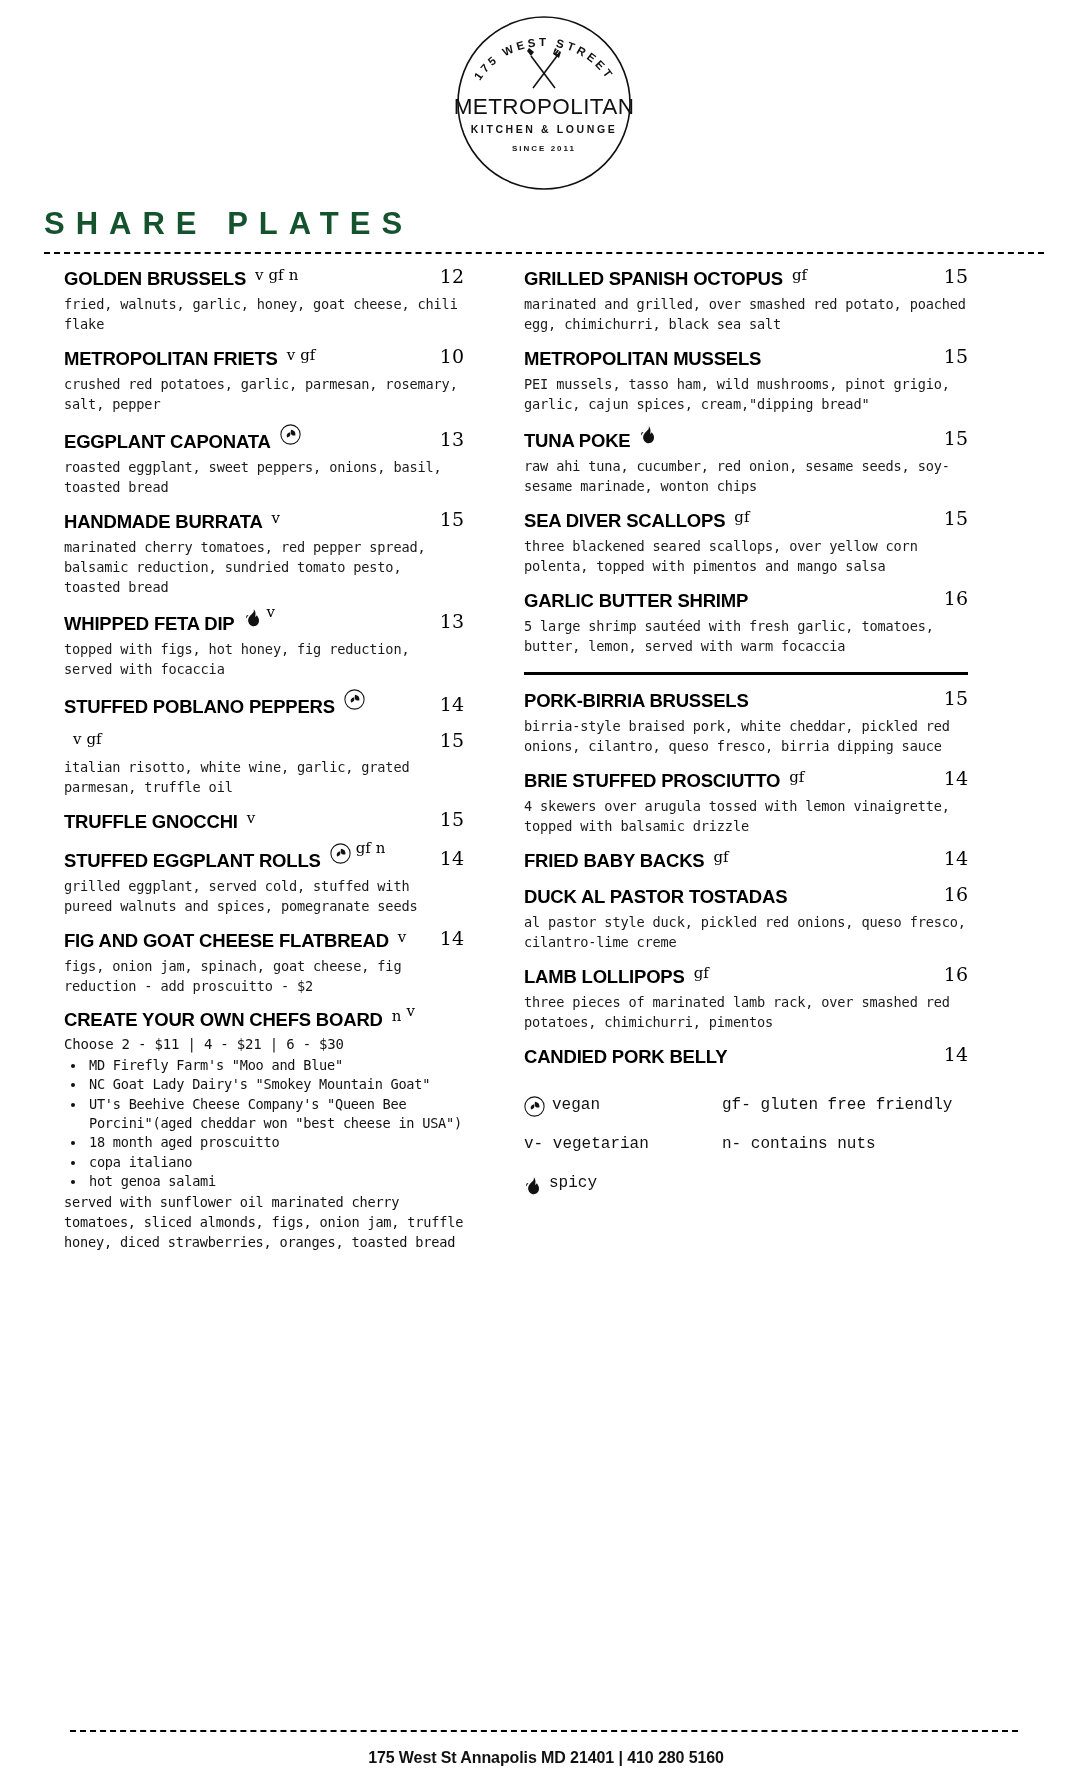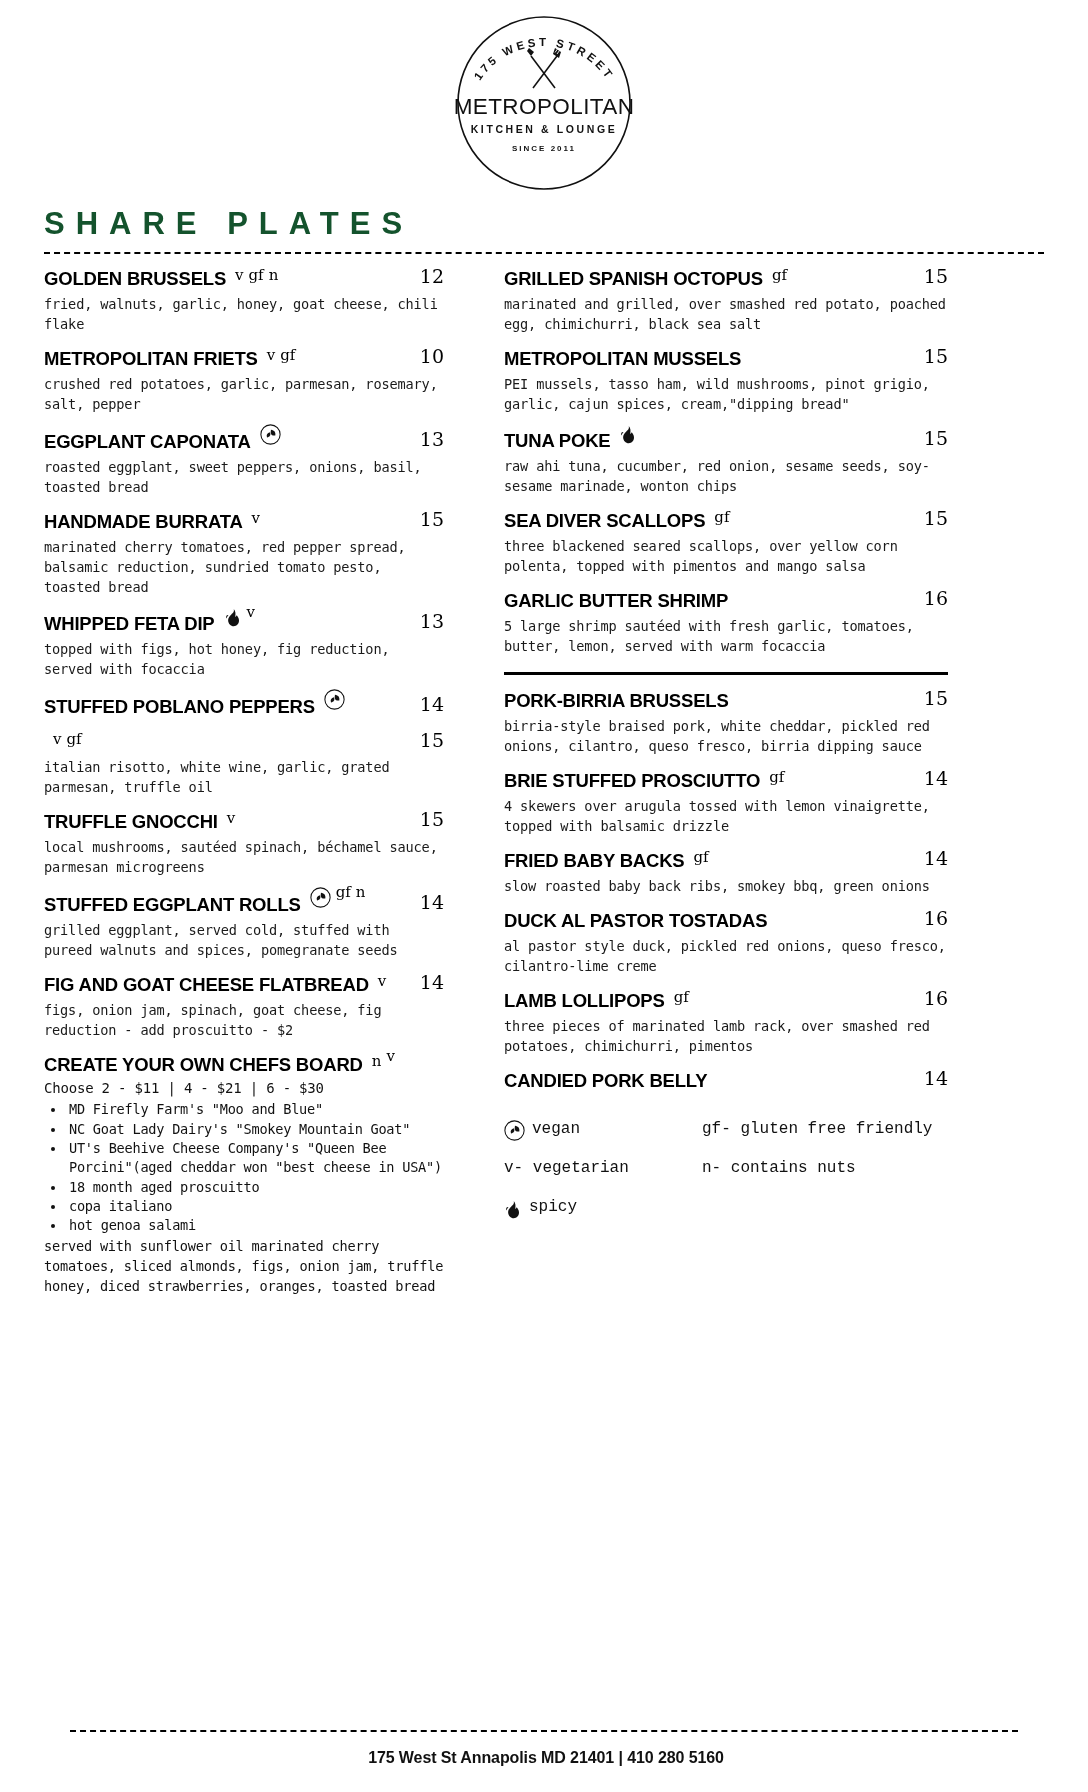--- a/index.html
+++ b/index.html
@@ -48,21 +48,21 @@
   }
 
   
   .columns {
     display: flex;
     margin-top: 13px;
     padding: 0 44px 0 44px;
     gap: 52px;
     align-items: flex-start;
   }
-  .col-left  { width: 400px; flex: 0 0 400px; }
+  .col-left  { width: 400px; flex: 0 0 400px; margin-left: 20px; }
   .col-right { width: 452px; flex: 0 0 452px; padding-left: 8px; }
 
   
   .item { margin-bottom: 13px; }
   .item-head {
     display: flex;
     align-items: baseline;
     width: 100%;
   }
   .item-title {
@@ -302,21 +302,20 @@
             <div class="desc">italian risotto, white wine, garlic, grated parmesan, truffle oil</div>
           </div>
           <div class="item">
             <div class="item-head">
               <span class="item-title">TRUFFLE GNOCCHI</span>
               <span class="tags">
                 <span class="tag">v</span>
               </span>
               <span class="price">15</span>
             </div>
-            <div class="desc">local mushrooms, sautéed spinach, béchamel sauce, parmesan microgreens</div>
           </div>
           <div class="item">
             <div class="item-head">
               <span class="item-title">STUFFED EGGPLANT ROLLS</span>
               <span class="tags">
                 <span class="vegan-badge"><svg viewBox="0 0 24 24" width="21" height="21">
                     <circle cx="12" cy="12" r="11" fill="none" stroke="#111" stroke-width="1.2"></circle>
                     <path d="M12.5 6.5c4 0.5 5.5 3 5 6.5-3.5 1-6-0.5-5-6.5z" fill="#111"></path>
                     <path d="M11.5 9.5c-3.5 0.8-4.5 3-3.5 5.8 3-0.3 4.6-2.2 3.5-5.8z" fill="#111"></path>
                   </svg></span>
@@ -433,21 +432,20 @@
             <div class="desc">4 skewers over arugula tossed with lemon vinaigrette, topped with balsamic drizzle</div>
           </div>
           <div class="item">
             <div class="item-head">
               <span class="item-title">FRIED BABY BACKS</span>
               <span class="tags">
                 <span class="tag">gf</span>
               </span>
               <span class="price">14</span>
             </div>
-            <div class="desc">slow roasted baby back ribs, smokey bbq, green onions</div>
           </div>
           <div class="item">
             <div class="item-head">
               <span class="item-title">DUCK AL PASTOR TOSTADAS</span>
               <span class="tags"></span>
               <span class="price">16</span>
             </div>
             <div class="desc">al pastor style duck, pickled red onions, queso fresco, cilantro-lime creme</div>
           </div>
           <div class="item">

